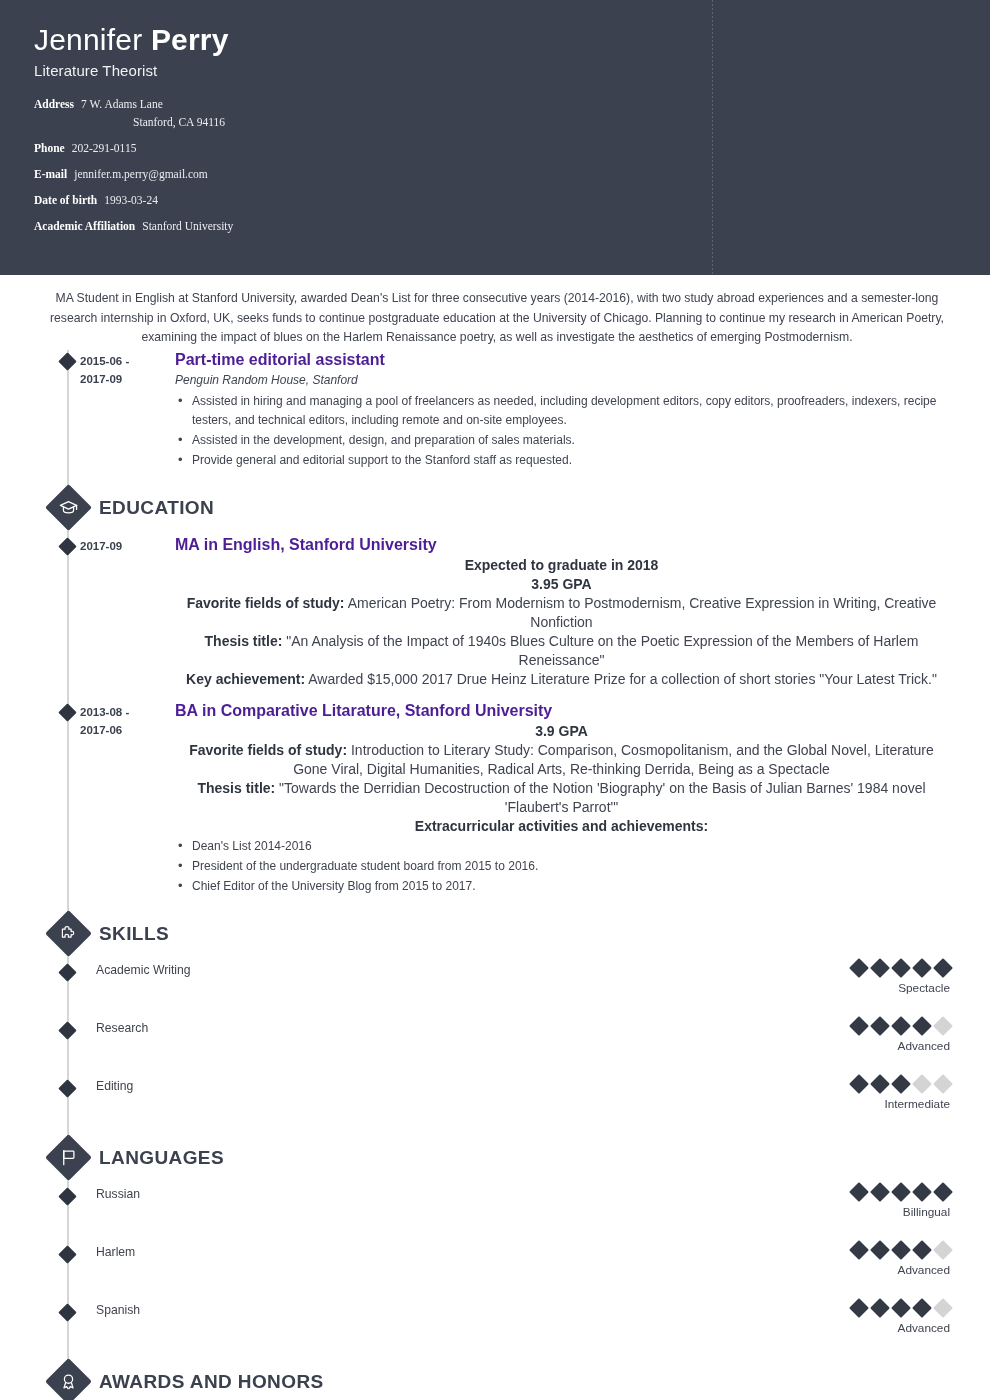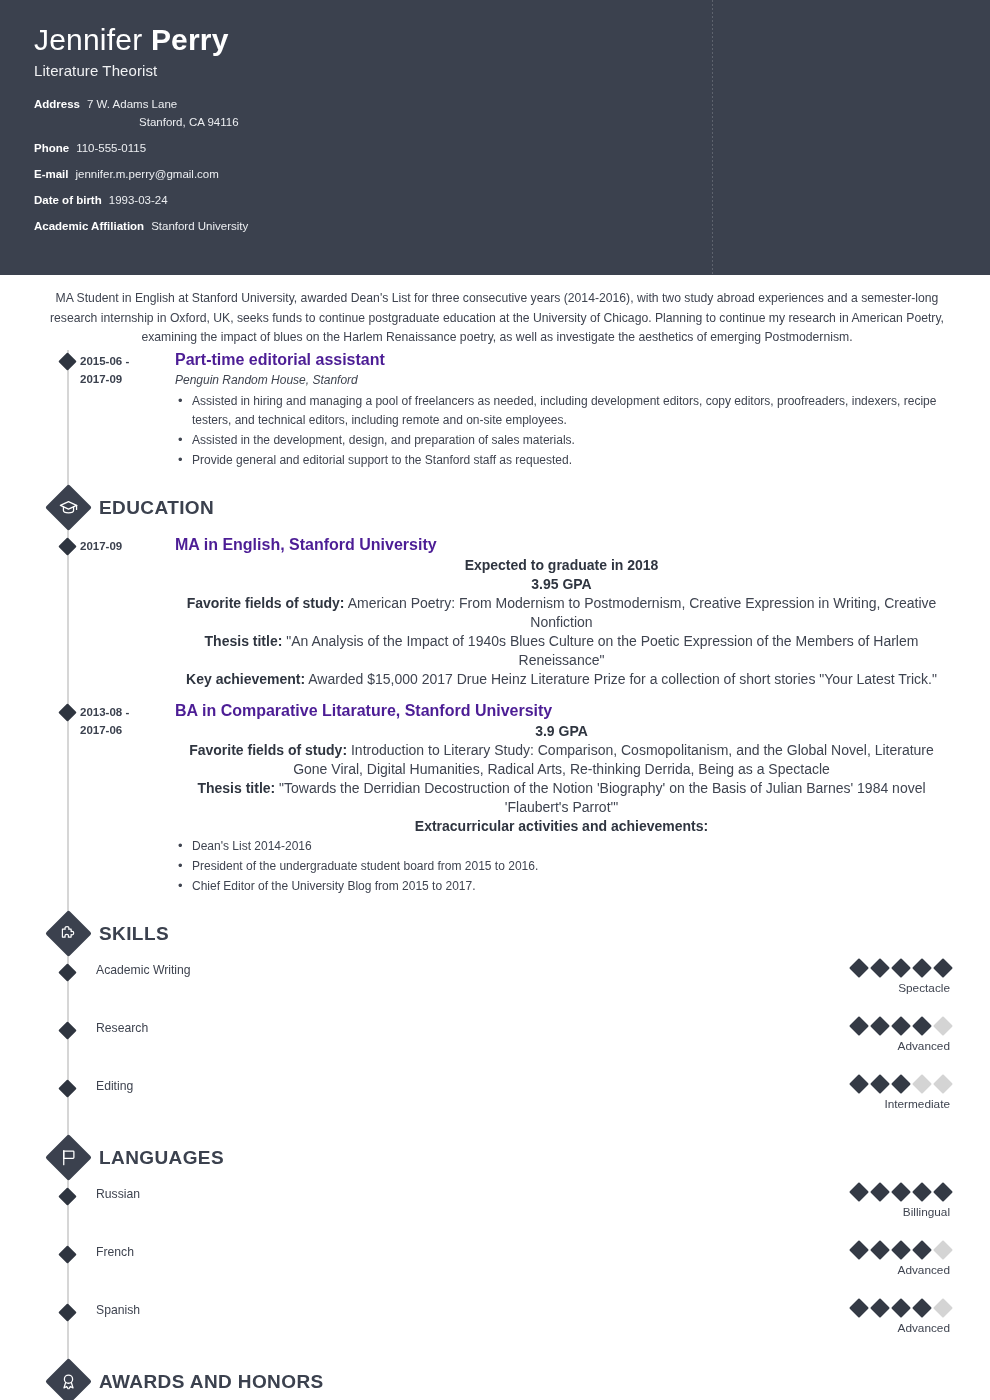--- a/index.html
+++ b/index.html
@@ -36,21 +36,21 @@
     color: #fff;
   }
   .name b { font-weight: 700; }
   .job-title {
     font-size: 15px;
     font-weight: 400;
     margin-top: 5px;
     color: #f0f1f3;
     letter-spacing: .1px;
   }
-  .contacts { margin-top: 16px; }
+  .contacts { margin-top: 16px; font-family: Liberation Serif, serif; }
   .contact-row {
     display: flex;
     align-items: flex-start;
     font-size: 11.5px;
     line-height: 18px;
     margin-bottom: 8px;
     color: #eceef1;
   }
   .contact-label { font-weight: 700; white-space: nowrap; color:#ffffff; }
   .contact-value { margin-left: 7px; font-weight: 400; }
@@ -260,21 +260,21 @@
     <div class="contacts">
       <div class="contact-row">
         <span class="contact-label">Address</span>
         <span class="contact-value">
           <span>7 W. Adams Lane</span>
           <span class="line2">Stanford, CA 94116</span>
         </span>
       </div>
       <div class="contact-row">
         <span class="contact-label">Phone</span>
-        <span class="contact-value">110-555-0115</span>
+        <span class="contact-value">202-291-0115</span>
       </div>
       <div class="contact-row">
         <span class="contact-label">E-mail</span>
         <span class="contact-value">jennifer.m.perry@gmail.com</span>
       </div>
       <div class="contact-row">
         <span class="contact-label">Date of birth</span>
         <span class="contact-value">1993-03-24</span>
       </div>
       <div class="contact-row">
@@ -439,21 +439,21 @@
             <span class="dot on"></span>
             <span class="dot on"></span>
             <span class="dot on"></span>
           </div>
           <div class="rating-level">Billingual</div>
         </div>
       </div>
 
       <div class="rating-entry">
         <div class="bullet-dia"></div>
-        <div class="rating-name">French</div>
+        <div class="rating-name">Harlem</div>
         <div class="rating-right">
           <div class="dots">
             <span class="dot on"></span>
             <span class="dot on"></span>
             <span class="dot on"></span>
             <span class="dot on"></span>
             <span class="dot"></span>
           </div>
           <div class="rating-level">Advanced</div>
         </div>

